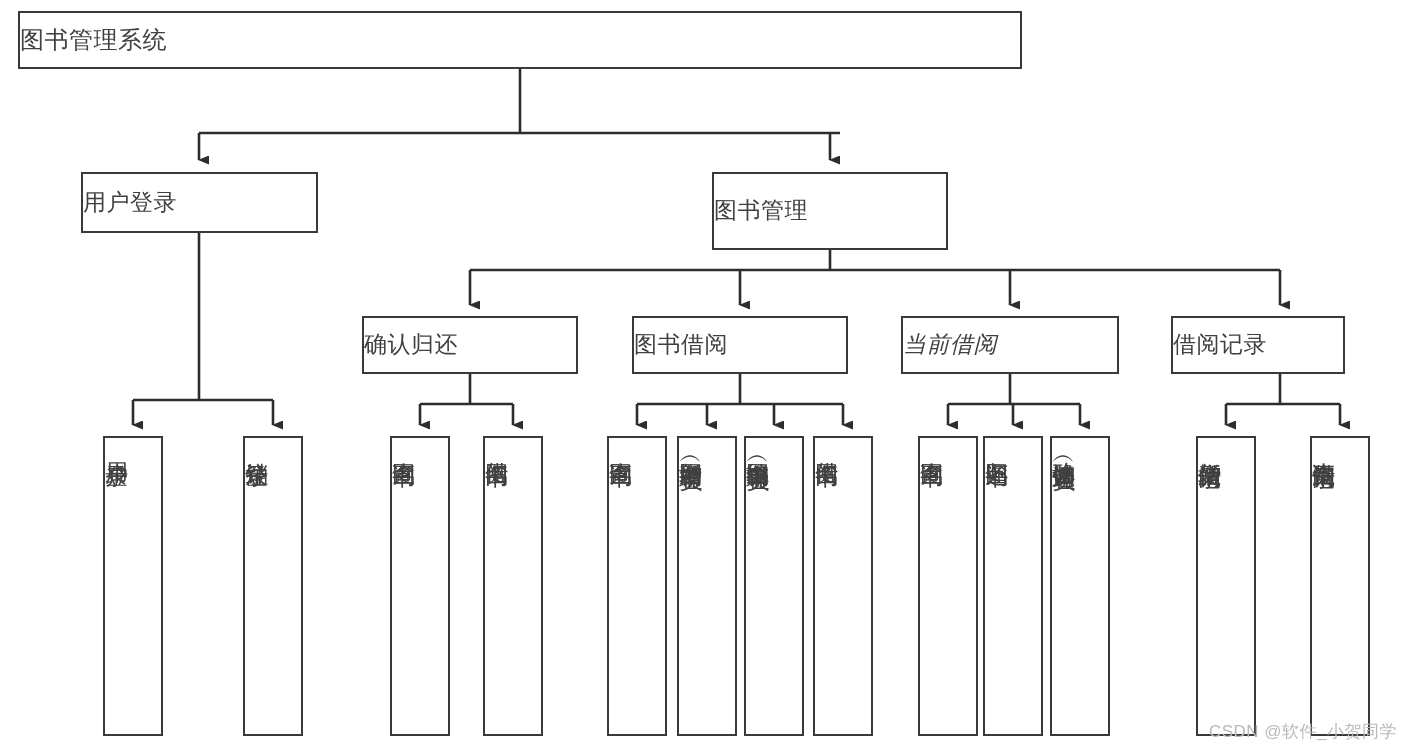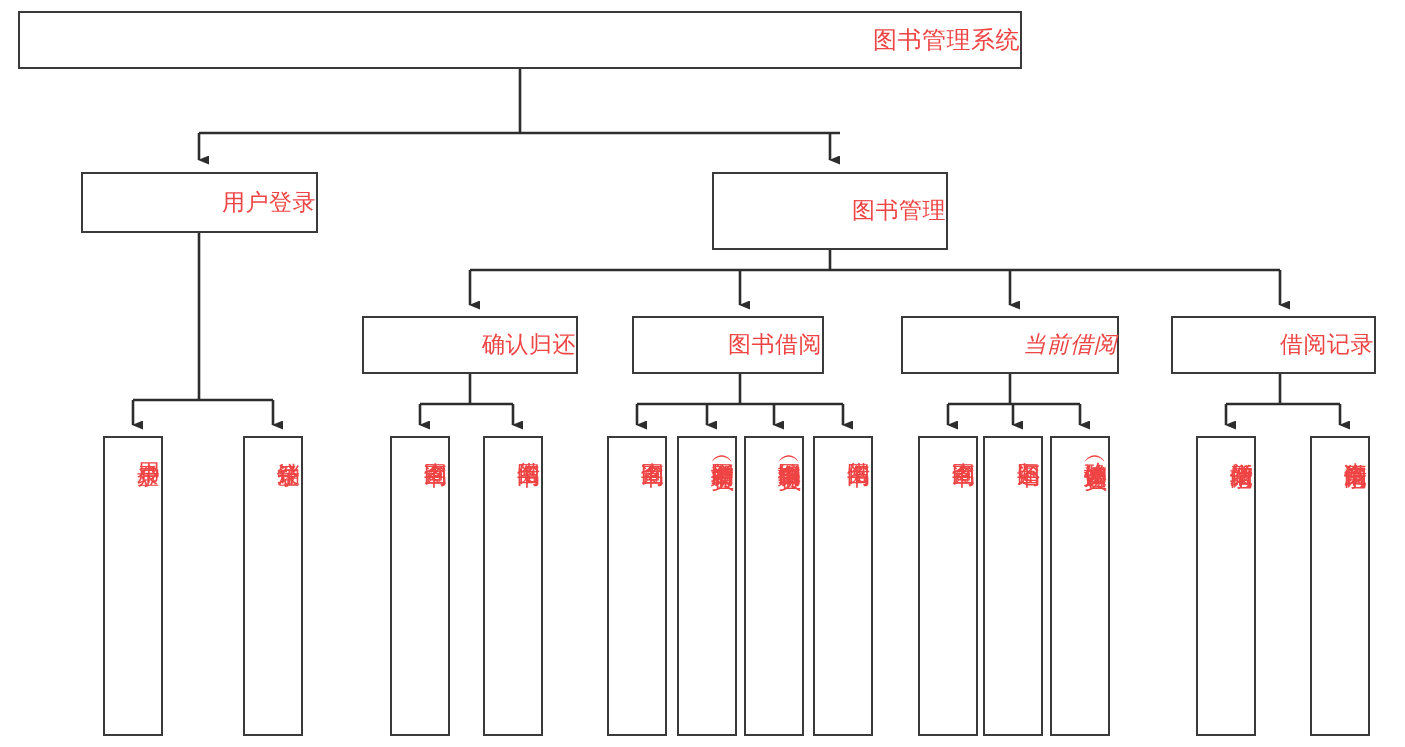--- a/index.html
+++ b/index.html
@@ -26,22 +26,22 @@
     height: 747px;
     pointer-events: none;
   }
   .node {
     position: absolute;
     box-sizing: border-box;
     background: #ffffff;
     border: 2.5px solid #3a3a3a;
     display: flex;
     align-items: center;
-    justify-content: flex-end;
-    color: #ef4444;
+    justify-content: flex-start;
+    color: #404040;
   }
   .node-label {
     display: block;
     line-height: 1.18;
     white-space: nowrap;
     letter-spacing: 0.5px;
   }
   
   .node.horiz .node-label {
     font-size: 23px;
@@ -134,27 +134,27 @@
   <div class="node horiz" style="left:81px; top:172px; width:237px; height:61px;">
     <span class="node-label">用户登录</span>
   </div>
   <div class="node horiz" style="left:712px; top:172px; width:236px; height:78px;">
     <span class="node-label">图书管理</span>
   </div>
 
   <div class="node horiz" style="left:362px; top:316px; width:216px; height:58px;">
     <span class="node-label">确认归还</span>
   </div>
-  <div class="node horiz" style="left:632px; top:316px; width:192px; height:58px;padding-left:29px;">
+  <div class="node horiz" style="left:632px; top:316px; width:216px; height:58px;">
     <span class="node-label">图书借阅</span>
   </div>
   <div class="node horiz" style="left:901px; top:316px; width:218px; height:58px;font-style:italic;">
     <span class="node-label">当前借阅</span>
   </div>
-  <div class="node horiz" style="left:1171px; top:316px; width:205px; height:58px;font-family:Liberation Serif, serif;">
+  <div class="node horiz" style="left:1171px; top:316px; width:174px; height:58px;font-family:Liberation Serif, serif;">
     <span class="node-label">借阅记录</span>
   </div>
 
   <div class="node vert" style="left:103px; top:436px; width:60px; height:300px;">
     <span class="node-label">用户登录</span>
   </div>
   <div class="node vert" style="left:243px; top:436px; width:60px; height:300px;">
     <span class="node-label">注销登录</span>
   </div>
 
@@ -188,14 +188,15 @@
     <span class="node-label">确认归还（管理员）</span>
   </div>
 
   <div class="node vert" style="left:1196px; top:436px; width:60px; height:300px;">
     <span class="node-label">新增借阅记录</span>
   </div>
   <div class="node vert" style="left:1310px; top:436px; width:60px; height:300px;">
     <span class="node-label">查询借阅记录</span>
   </div>
 
+  <div class="watermark">CSDN @软件_小贺同学</div>
 
 </div>
 
 </body></html>

